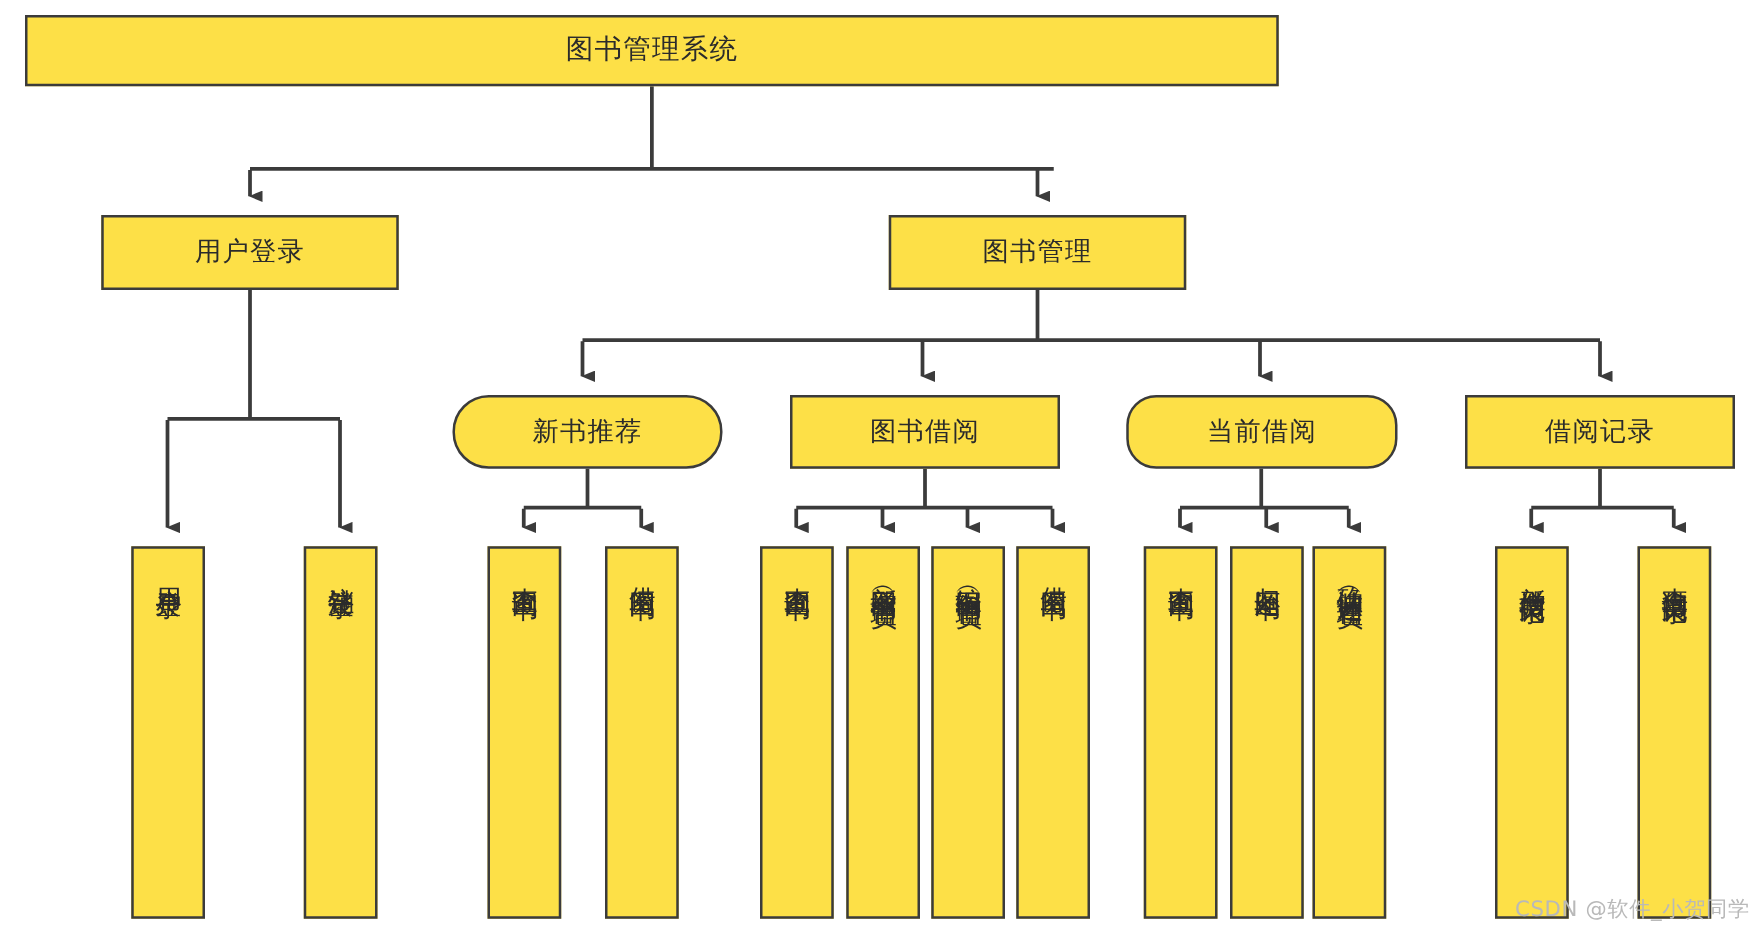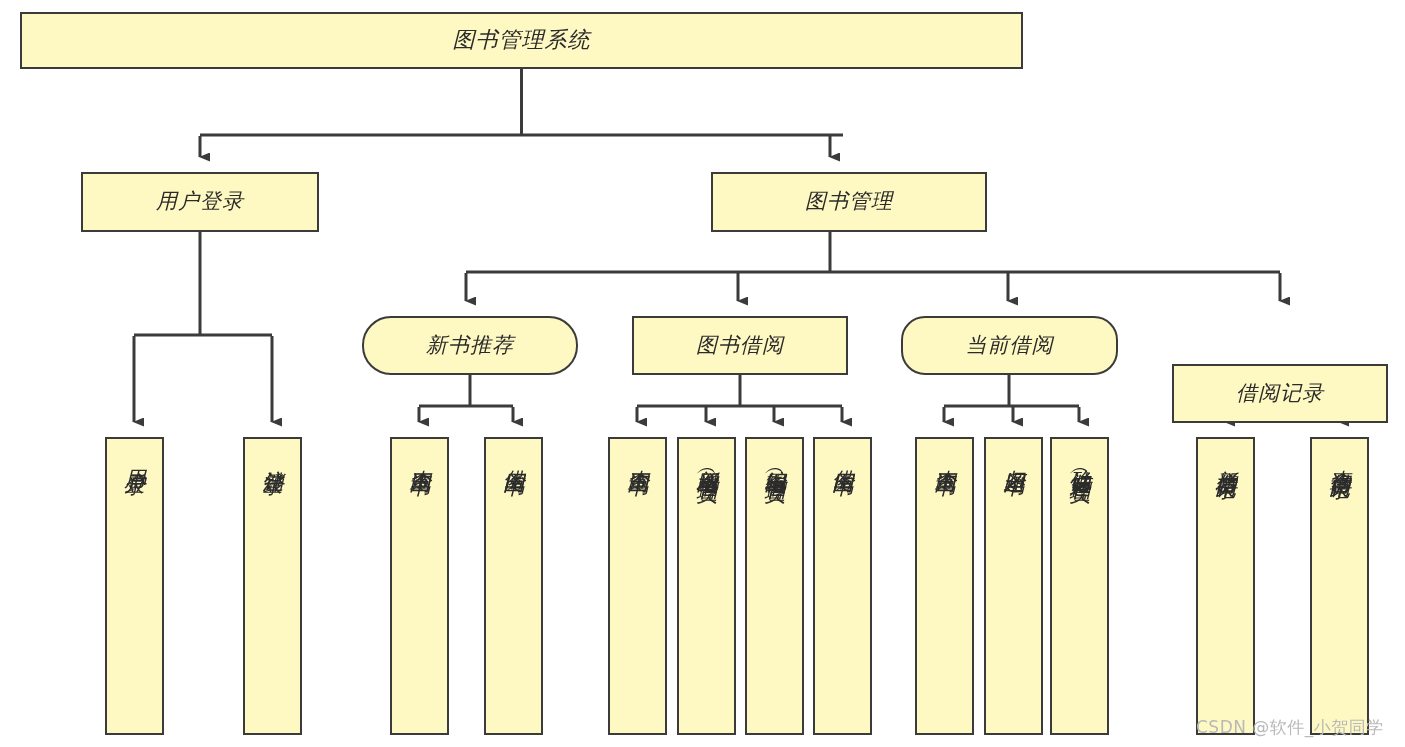--- a/index.html
+++ b/index.html
@@ -25,27 +25,26 @@
     position: absolute;
     left: 0;
     top: 0;
     width: 1405px;
     height: 747px;
     pointer-events: none;
   }
   .node {
     position: absolute;
     box-sizing: border-box;
-    background: #fef9c3;
+    background: #fde047;
     border: 2.5px solid #3b3b3b;
     display: flex;
     align-items: center;
     justify-content: center;
     color: #2b2b2b;
-    font-style: italic;
   }
   .node.h-text {
     font-size: 21px;
     letter-spacing: 1px;
     line-height: 1.2;
   }
   .node.root-node {
     font-size: 22px;
   }
   .node.v-text {
@@ -61,20 +60,21 @@
     letter-spacing: 2px;
     white-space: nowrap;
     color: #2b2b2b;
   }
   .watermark {
     position: absolute;
     font-size: 17px;
     color: #b9b9b9;
     white-space: nowrap;
     letter-spacing: 0.5px;
+    margin-left: 16px;
   }
 </style>
 </head>
 <body>
 
 <div id="diagram-root">
 
   <svg class="connectors" viewBox="0 0 1405 747" xmlns="http://www.w3.org/2000/svg">
     <defs>
       <marker id="arrowhead" markerWidth="9" markerHeight="11" refX="4.5" refY="10" orient="auto" markerUnits="userSpaceOnUse">
@@ -125,34 +125,34 @@
     </g>
   </svg>
 
   <div class="node h-text root-node" style="left:20px; top:12px; width:1003px; height:57px;">
     <span>图书管理系统</span>
   </div>
 
   <div class="node h-text" style="left:81px; top:172px; width:238px; height:60px;">
     <span>用户登录</span>
   </div>
-  <div class="node h-text" style="left:711px; top:172px; width:276px; height:60px;">
+  <div class="node h-text" style="left:711px; top:172px; width:238px; height:60px;">
     <span>图书管理</span>
   </div>
 
   <div class="node h-text" style="left:362px; top:316px; width:216px; height:59px;border-radius:29px;">
     <span>新书推荐</span>
   </div>
   <div class="node h-text" style="left:632px; top:316px; width:216px; height:59px;">
     <span>图书借阅</span>
   </div>
   <div class="node h-text" style="left:901px; top:316px; width:217px; height:59px;border-radius:24px;">
     <span>当前借阅</span>
   </div>
-  <div class="node h-text" style="left:1172px; top:316px; width:216px; height:59px;margin-top:48px;">
+  <div class="node h-text" style="left:1172px; top:316px; width:216px; height:59px;">
     <span>借阅记录</span>
   </div>
 
   <div class="node v-text" style="left:105px; top:437px; width:59px; height:298px;">
     <span class="vlabel">用户登录</span>
   </div>
   <div class="node v-text" style="left:243px; top:437px; width:59px; height:298px;">
     <span class="vlabel">注销登录</span>
   </div>
 

